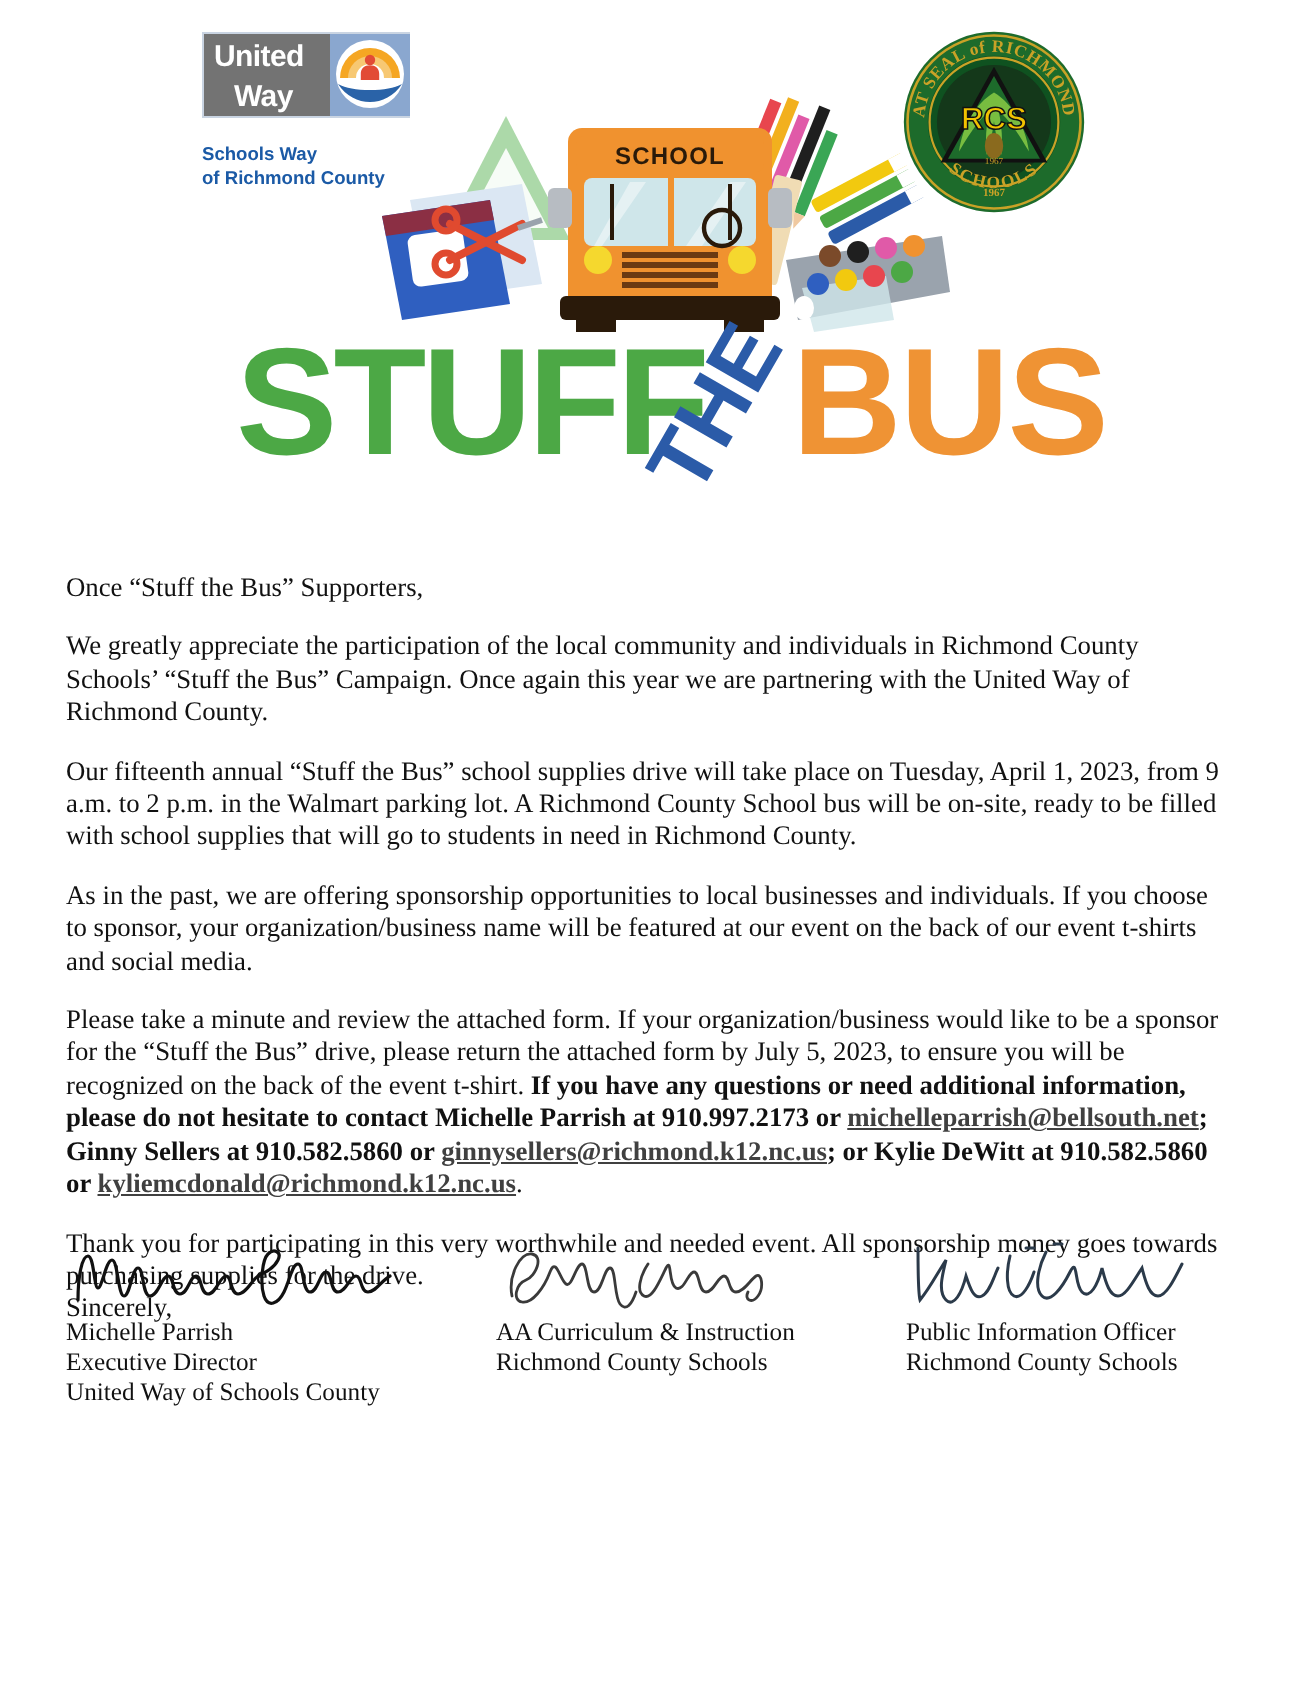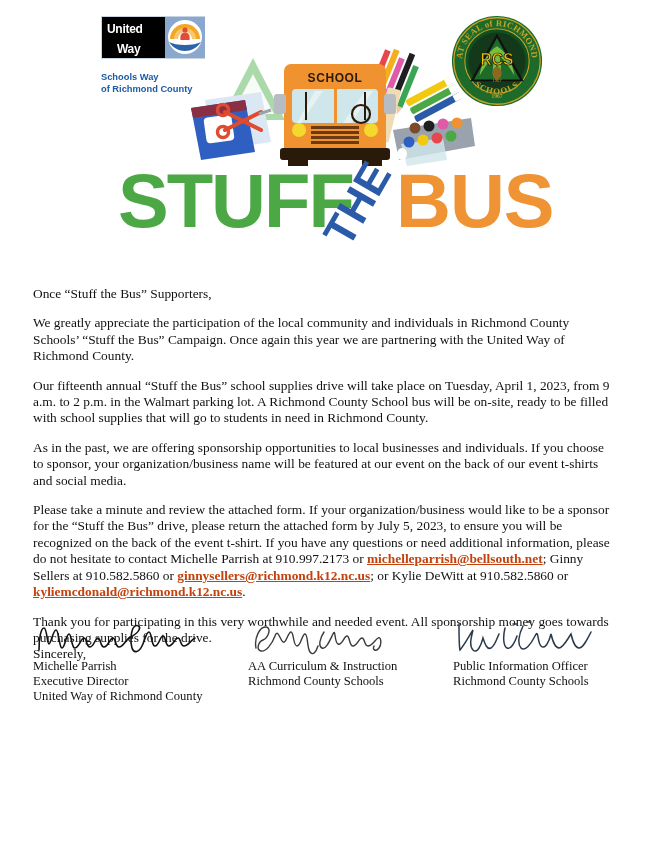--- a/index.html
+++ b/index.html
@@ -29,26 +29,26 @@
     width: 104px;
   }
   .uw-mark {
     display: flex;
     width: 104px;
     height: 43px;
     border: 1px solid #c9d4e2;
     box-sizing: border-box;
   }
   .uw-mark-text {
-    background: #000000;
+    background: #737373;
     color: #ffffff;
     flex: 0 0 63px;
     font-family: "Liberation Sans", sans-serif;
     font-weight: bold;
-    font-size: 12px;
+    font-size: 15px;
     line-height: 20px;
     letter-spacing: -0.3px;
     padding: 2px 0 0 5px;
     box-sizing: border-box;
   }
   .uw-mark-text span { display: block; }
   .uw-mark-text .w { padding-left: 10px; }
   .uw-mark-icon {
     background: #8aa7cf;
     flex: 1 1 auto;
@@ -95,23 +95,23 @@
     top: 286px;
     width: 584px;
     font-size: 13.4px;
     line-height: 16.4px;
     text-align: left;
   }
   .letter p {
     margin: 0 0 13px 0;
   }
   .letter p.tight { margin-bottom: 0; }
-  .letter b { font-weight: normal; }
+  .letter b { font-weight: bold; }
   .mail-link {
-    color: #c2410c;
+    color: #404040;
     text-decoration: underline;
     font-weight: bold;
     text-align: right;
   }
 
   
   .signatures {
     position: absolute;
     left: 33px;
     top: 618px;
@@ -319,21 +319,21 @@
                  C83,20 82,29 86,29 C90,29 93,22 96,20
                  M96,20 C100,18 104,16 106,12 C108,8 104,6 101,9 C98,12 97,24 99,30
                  C101,36 106,34 109,28 C112,22 113,14 116,14 C119,14 118,28 122,28
                  C126,28 127,18 130,18 C133,18 132,28 136,28 C140,28 142,20 145,20
                  C148,20 147,28 151,28 C155,28 158,22 162,20" fill="none" stroke="#111111" stroke-width="1.6" stroke-linecap="round"></path>
       </svg>
     </div>
     <div class="sig-lines">
       <span>Michelle Parrish</span>
       <span>Executive Director</span>
-      <span>United Way of Richmond County</span>
+      <span>United Way of Schools County</span>
     </div>
   </div>
 
   <div class="sig-col c2">
     <div class="sig-img">
       <svg width="180" height="40" viewBox="0 0 180 40">
         <path d="M8,30 C6,20 12,8 18,9 C24,10 20,20 15,22 C10,24 8,32 13,33
                  C18,34 24,26 27,18 C30,10 32,22 35,24 C38,26 40,14 43,14
                  C46,14 45,28 49,28 C53,28 54,16 57,16 C60,16 59,30 62,34 C65,38 68,34 70,28
                  M76,14 C72,20 70,28 74,30 C78,32 82,22 85,16

